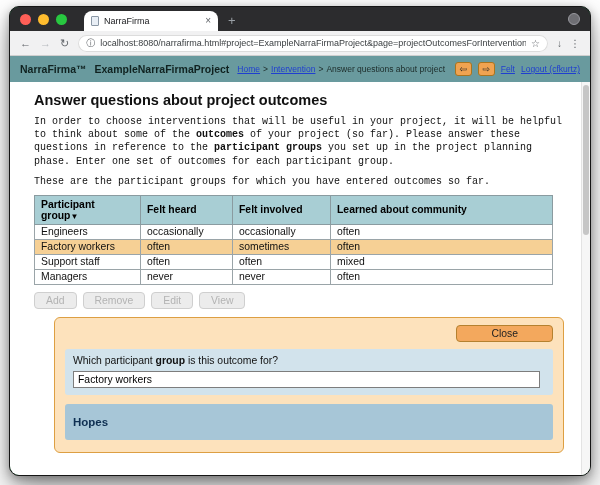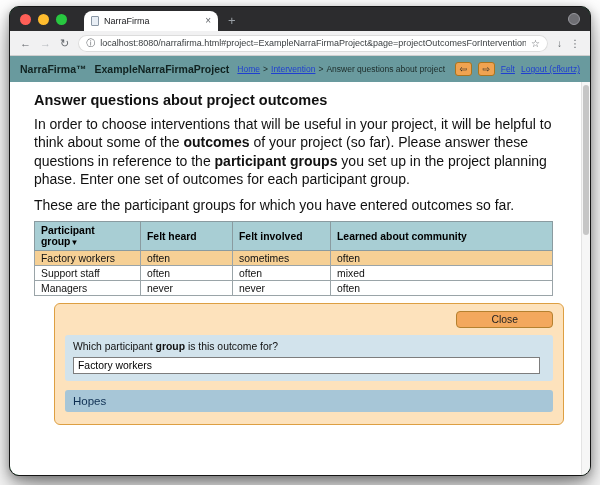--- a/index.html
+++ b/index.html
@@ -47,21 +47,21 @@
   .crumb-link { color: #1f3ed0; text-decoration: underline; cursor: pointer; }
   .crumb-sep { margin: 0 3px; }
   .hdr-right { display: flex; align-items: center; gap: 6px; font-size: 8.5px; white-space: nowrap; }
   .arrow-btn { width: 17px; height: 14px; background: #f0a351; border: 1px solid #a9741e; border-radius: 3px;
                font-size: 9px; line-height: 12px; text-align: center; color: #222; padding: 0; }
   .hdr-link { color: #1f3ed0; text-decoration: underline; }
 
   
   .content { position: relative; height: 395px; background: #fff; padding: 8px 26px 0 24px; overflow: hidden; }
   .page-title { font-size: 14.5px; font-weight: bold; color: #111; margin: 2px 0 7px; }
-  .para { font-size: 14px; line-height: 1.32; color: #111; margin-bottom: 7px; max-width: 552px; }
+  .para { font-size: 10px; line-height: 1.32; color: #111; margin-bottom: 7px; max-width: 552px; font-family: Liberation Mono, monospace; }
   .para .bold { font-weight: bold; }
 
   table.groups { border-collapse: collapse; margin: 1px 0 7px; }
   .groups th { background: #a8ced4; font-size: 10.4px; font-weight: bold; text-align: left;
                padding: 3px 6px; border: 1px solid #8a9ba0; }
   .groups td { font-size: 10.4px; padding: 1.5px 6px; border: 1px solid #9aa4a8; background: #fff; color: #111; }
   .groups th:nth-child(1) { width: 106px; }
   .groups th:nth-child(2) { width: 92px; }
   .groups th:nth-child(3) { width: 98px; }
   .groups th:nth-child(4) { width: 222px; }
@@ -75,22 +75,22 @@
   .panel { margin-left: 20px; background: #fde2bc; border: 1px solid #dd9f42; border-radius: 6px;
            padding: 7px 10px 12px; }
   .panel-top { display: flex; justify-content: flex-end; }
   .close-btn { background: #f3a85d; border: 1px solid #b5812f; border-radius: 4px; font-size: 10.4px;
                color: #222; padding: 2px 34px; font-family: inherit; }
   .qrow { background: #d2e3ec; border-radius: 3px; padding: 5px 8px 7px; margin-top: 7px;
           font-size: 10.4px; color: #111; line-height: 1.25; }
   .qrow .bold { font-weight: bold; }
   .text-input { display: block; width: 99%; margin-top: 4px; height: 17px; border: 1px solid #7d7d7d;
                 background: #fff; font-size: 10.4px; padding: 0 4px; font-family: inherit; }
-  .sectionbar { background: #a7c6d7; border-radius: 3px; padding: 5px 8px; margin-top: 9px;
-                font-size: 11.5px; font-weight: normal; color: #0e2f52; }
+  .sectionbar { background: #a7c6d7; border-radius: 3px; padding: 12px 8px; margin-top: 9px;
+                font-size: 11.5px; font-weight: bold; color: #0e2f52; }
   .select { display: inline-flex; align-items: center; gap: 8px; background: #fff; border: 1px solid #8e8e8e;
             border-radius: 3px; padding: 2px 5px 2px 8px; margin-top: 5px; font-size: 10.4px; cursor: default; }
   .stepper { display: flex; flex-direction: column; font-size: 4.5px; line-height: 4.5px; color: #444; }
 
   .scrollbar { position: absolute; right: 0; top: 75px; bottom: 0; width: 9px; background: #f6f6f6;
                border-left: 1px solid #e3e3e3; }
   .scroll-thumb { position: absolute; top: 3px; left: 1px; width: 6px; height: 150px; background: #c6c6c6;
                   border-radius: 3px; }
 </style>
 </head>
@@ -150,20 +150,26 @@
     <p class="para">These are the participant groups for which you have entered outcomes so far.</p>
 
     <table class="groups">
       <tbody>
           <tr>
         <th><span>Participant group</span><span class="sort-ic">▼</span></th>
         <th>Felt heard</th>
         <th>Felt involved</th>
         <th>Learned about community</th>
       </tr>
+      <tr>
+        <td>Engineers</td>
+        <td>occasionally</td>
+        <td>occasionally</td>
+        <td>often</td>
+      </tr>
       <tr class="selected">
         <td>Factory workers</td>
         <td>often</td>
         <td>sometimes</td>
         <td>often</td>
       </tr>
       <tr>
         <td>Support staff</td>
         <td>often</td>
         <td>often</td>
@@ -171,20 +177,26 @@
       </tr>
       <tr>
         <td>Managers</td>
         <td>never</td>
         <td>never</td>
         <td>often</td>
       </tr>
     </tbody>
       </table>
 
+    <div class="actions">
+      <button class="btn-disabled">Add</button>
+      <button class="btn-disabled">Remove</button>
+      <button class="btn-disabled">Edit</button>
+      <button class="btn-disabled">View</button>
+    </div>
 
     <div class="panel">
       <div class="panel-top">
         <button class="close-btn">Close</button>
       </div>
 
       <div class="qrow">
         <span>Which participant </span><span class="bold">group</span><span> is this outcome for?</span>
         <input class="text-input" type="text" value="Factory workers" style="">
       </div>

